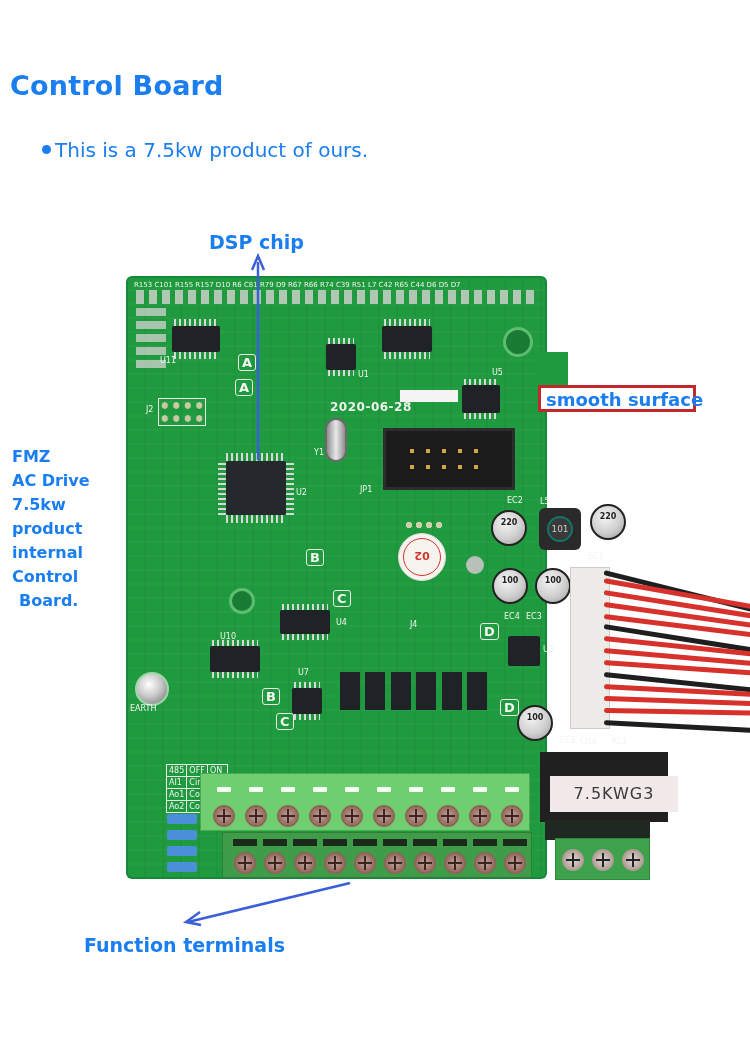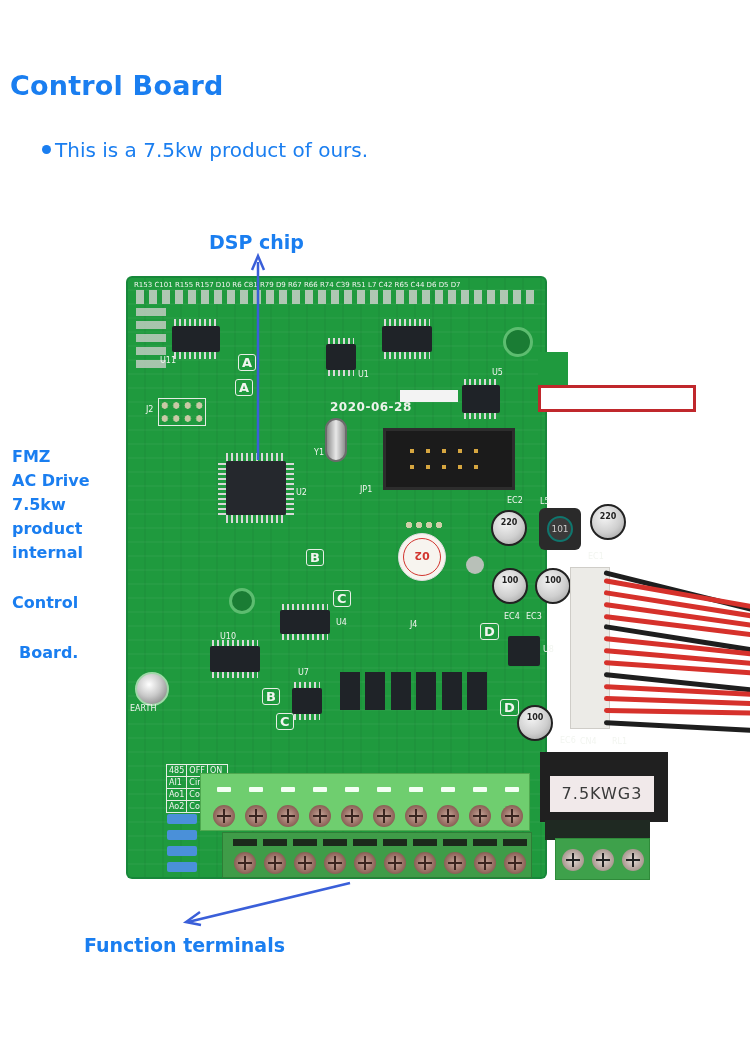--- a/index.html
+++ b/index.html
@@ -4,21 +4,21 @@
 <style>
   html, body { margin:0; padding:0; background:#ffffff; }
   body { width:750px; height:1049px; position:relative; overflow:hidden; font-family:"DejaVu Sans", sans-serif; }
   .abs { position:absolute; }
   .title { left:10px; top:70px; font-size:27px; font-weight:bold; color:#1a7ef0; letter-spacing:0.2px; }
   .bullet { left:42px; top:138px; font-size:20px; color:#1a7ef0; }
   .bullet .dot { display:inline-block; width:9px; height:9px; border-radius:50%; background:#1a7ef0; margin-right:4px; vertical-align:middle; position:relative; top:-2px; }
   .callout { color:#1a7ef0; font-weight:bold; font-family:"DejaVu Sans", sans-serif; }
   .dsp-label { left:209px; top:231px; font-size:19px; }
   .left-note { left:12px; top:445px; font-size:16px; line-height:24px; width:110px; }
-  .left-note div:nth-child(6), .left-note div:nth-child(7){ letter-spacing:0;margin-top:26px; }
+  .left-note div:nth-child(6), .left-note div:nth-child(7){ letter-spacing:0; }
   .left-note .indent { padding-left:7px; }
   .right-box { left:538px; top:385px; width:158px; height:27px; border:3px solid #c0282c; box-sizing:border-box; background:#fff; }
   .right-note { left:546px; top:387px; font-size:18px; line-height:25.5px; }
   .right-note .first { padding-left:13px; }
   .func-label { left:84px; top:934px; font-size:19px; }
 
   
   .board { left:126px; top:276px; width:421px; height:603px; background:#1f9a3e; border-radius:6px;
            background-image:
              repeating-linear-gradient(0deg, rgba(255,255,255,0.03) 0 2px, transparent 2px 14px),
@@ -47,21 +47,21 @@
   .screw::before, .screw::after { content:""; position:absolute; background:#3b2520; }
   .screw::before { left:10px; top:4px; width:2px; height:14px; }
   .screw::after { left:4px; top:10px; width:14px; height:2px; }
   .slot { position:absolute; width:14px; height:5px; background:#f3fff3; border-radius:1px; }
   .dslot { position:absolute; width:24px; height:7px; background:#1b2a1b; }
   .jumper { background:#4a90d9; border-radius:2px; }
   .connector { background:#ecebe7; border:1px solid #cfcdc8; box-sizing:border-box; }
   .wire { position:absolute; height:5px; border-radius:3px; background:#d6312b; transform-origin:left center; }
   .wire.black { background:#1e1e1e; }
   .relay { background:#202020; }
-  .relay-label { left:550px; top:776px; width:104px; height:36px; background:#f1e9ea; color:#3a3a3a; font-size:16px; letter-spacing:1px; text-align:center; line-height:36px; font-family:"DejaVu Sans", sans-serif; }
+  .relay-label { left:550px; top:776px; width:128px; height:36px; background:#f1e9ea; color:#3a3a3a; font-size:16px; letter-spacing:1px; text-align:center; line-height:36px; font-family:"DejaVu Sans", sans-serif; }
   .tb2 { background:#3ea14b; border:1px solid #2f8a3a; box-sizing:border-box; }
   .tb2 .screw { background:radial-gradient(circle, #e4dcd6 0%, #a99890 70%, #6b5b55 100%); }
   .tb2 .screw::before, .tb2 .screw::after { background:#222; }
   .marker { color:#f2f5f0; font-size:13px; font-weight:bold; border:1.5px solid #e8eee6; border-radius:3px; padding:0 3px; line-height:15px; }
   .table-silk { border-collapse:collapse; }
   .table-silk td { border:1px solid #e8eee6; color:#f2f5f0; font-size:8px; padding:0 2px; line-height:11px; }
   svg.arrows { position:absolute; left:0; top:0; }
 </style>
 </head>
 <body>
@@ -311,20 +311,21 @@
 
 <div class="abs" style="left:545px;top:820px;width:105px;height:20px;background:#1f2922;"></div>
 <div class="abs tb2" style="left:555px;top:838px;width:95px;height:42px;">
   <div class="screw" style="left:6px;top:10px;"></div>
   <div class="screw" style="left:36px;top:10px;"></div>
   <div class="screw" style="left:66px;top:10px;"></div>
 </div>
 
 <div class="abs right-box"></div>
 <div class="abs callout right-note">
+  <div>smooth surface</div>
 </div>
 
 <div class="abs callout func-label">Function terminals</div>
 
 <svg class="arrows" width="750" height="1049">
   <g>
     <line x1="258" y1="460" x2="258" y2="262" stroke="#3a5fd9" stroke-width="2.5"></line>
     <polyline points="252,270 258,256 264,270" fill="none" stroke="#3a5fd9" stroke-width="2.5"></polyline>
   </g>
   <g>

